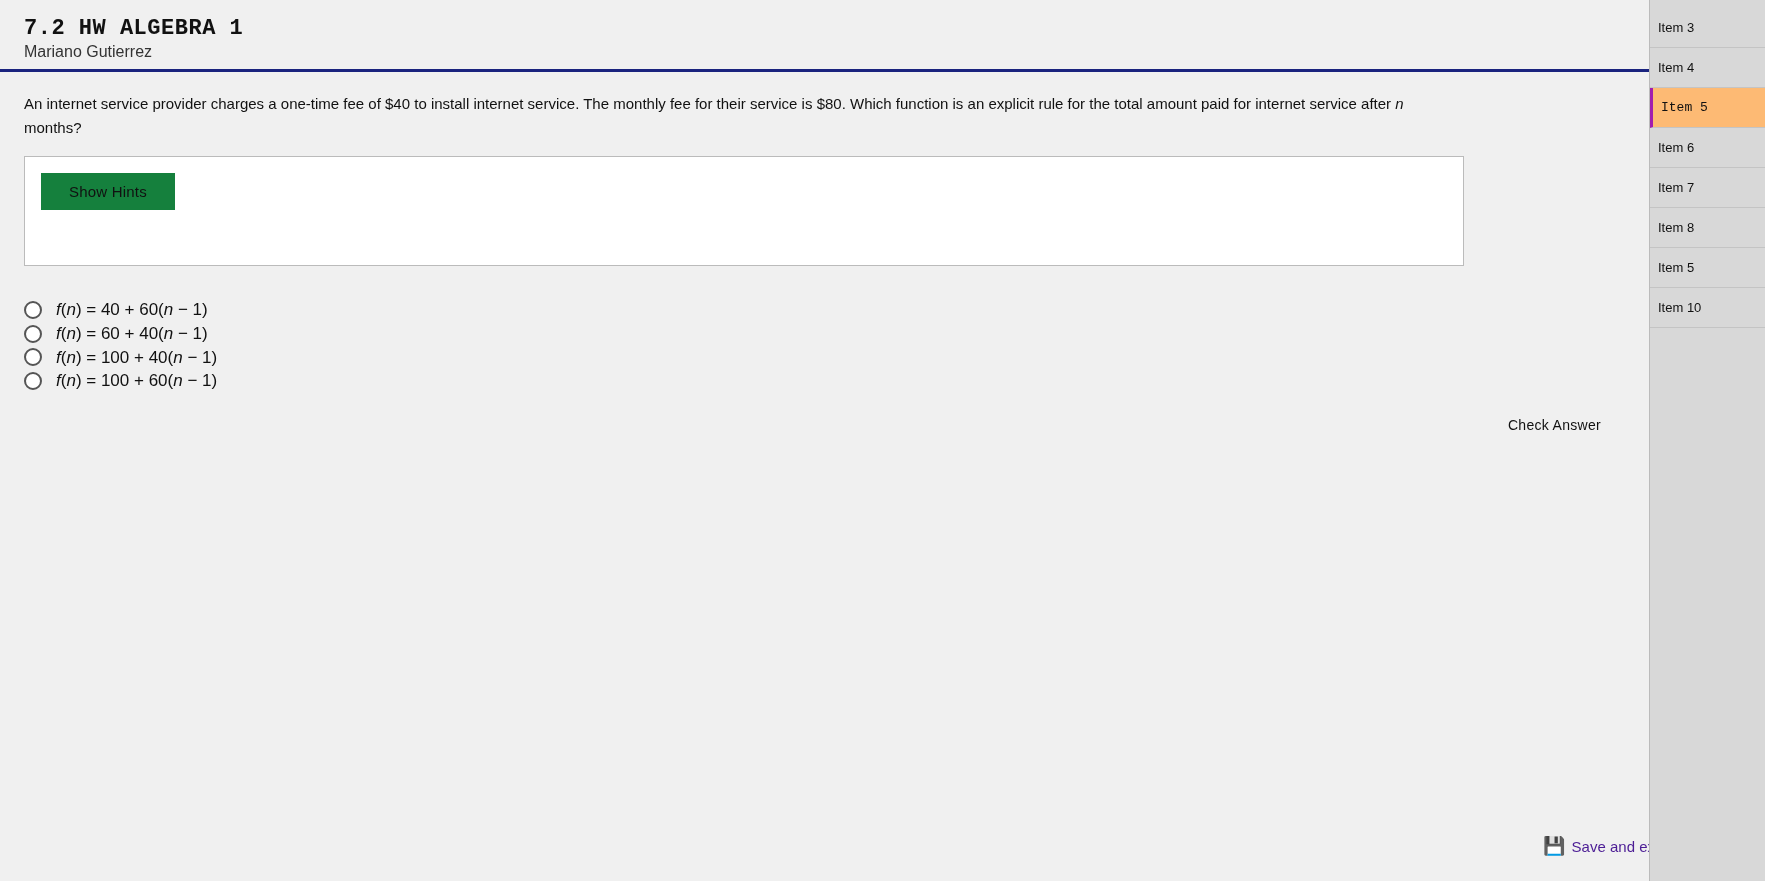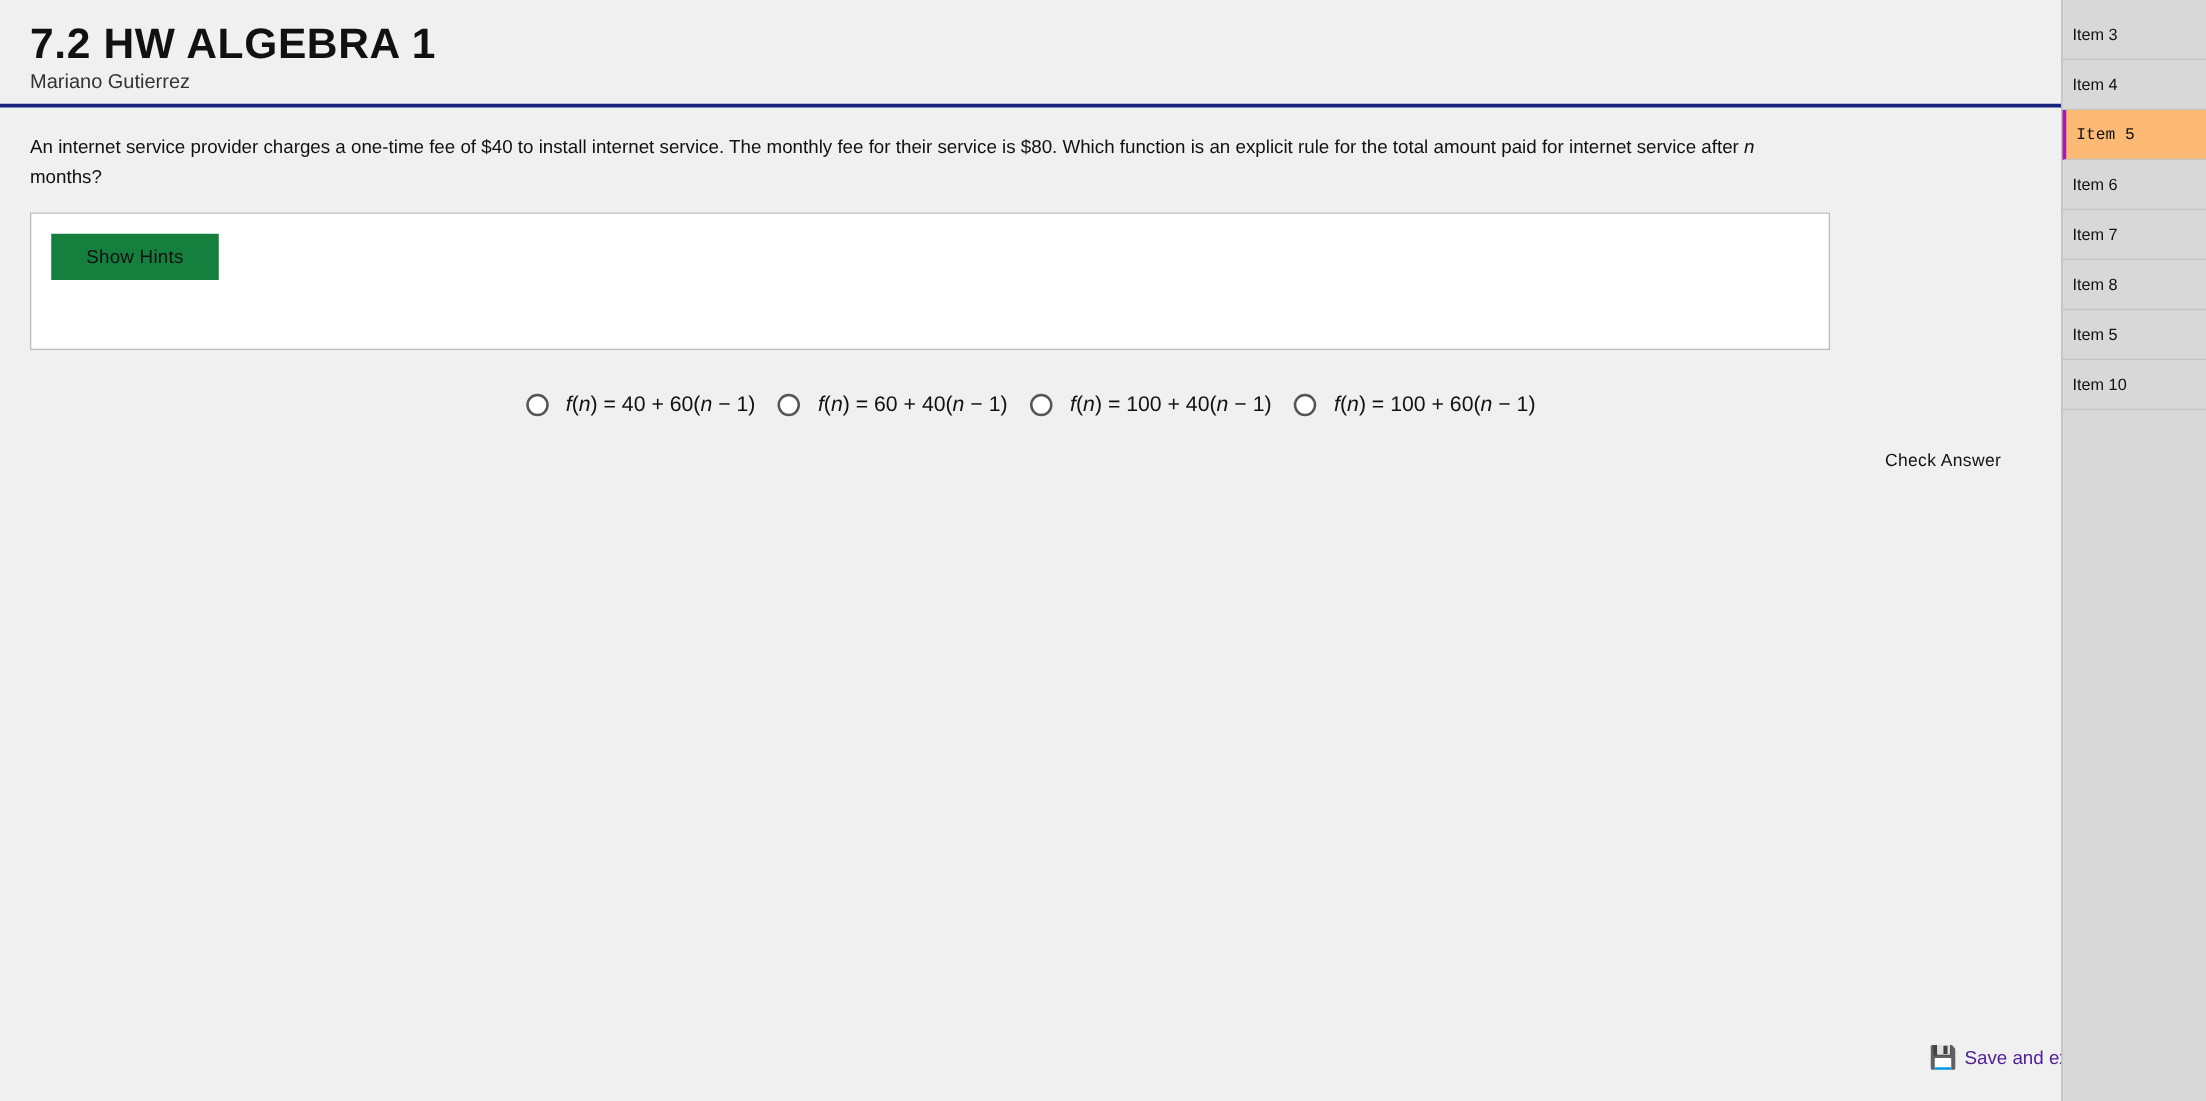--- a/index.html
+++ b/index.html
@@ -20,24 +20,25 @@
       flex-direction: column;
     }
 
     .header {
       background: #f0f0f0;
       padding: 16px 24px 8px 24px;
       border-bottom: 3px solid #1a237e;
     }
 
     .header-title {
-      font-size: 34px;
+      font-size: 22px;
       font-weight: bold;
       color: #111;
       letter-spacing: 0.5px;
+      font-family: Liberation Mono, monospace;
     }
 
     .header-subtitle {
       font-size: 16px;
       color: #333;
       margin-top: 2px;
     }
 
     .question-area {
       padding: 20px 24px 0 24px;
@@ -70,22 +71,21 @@
       padding: 10px 28px;
       font-size: 15px;
       color: #111;
       cursor: pointer;
       font-weight: 500;
       letter-spacing: 0.2px;
     }
 
     .answer-choices {
       display: flex;
-      flex-direction: row;
-      gap: 18px;
+      flex-direction: column;
       padding: 8px 0 24px 0;
       justify-content: center;
     }
 
     .choice-item {
       display: flex;
       align-items: center;
       gap: 14px;
       cursor: pointer;
     }

